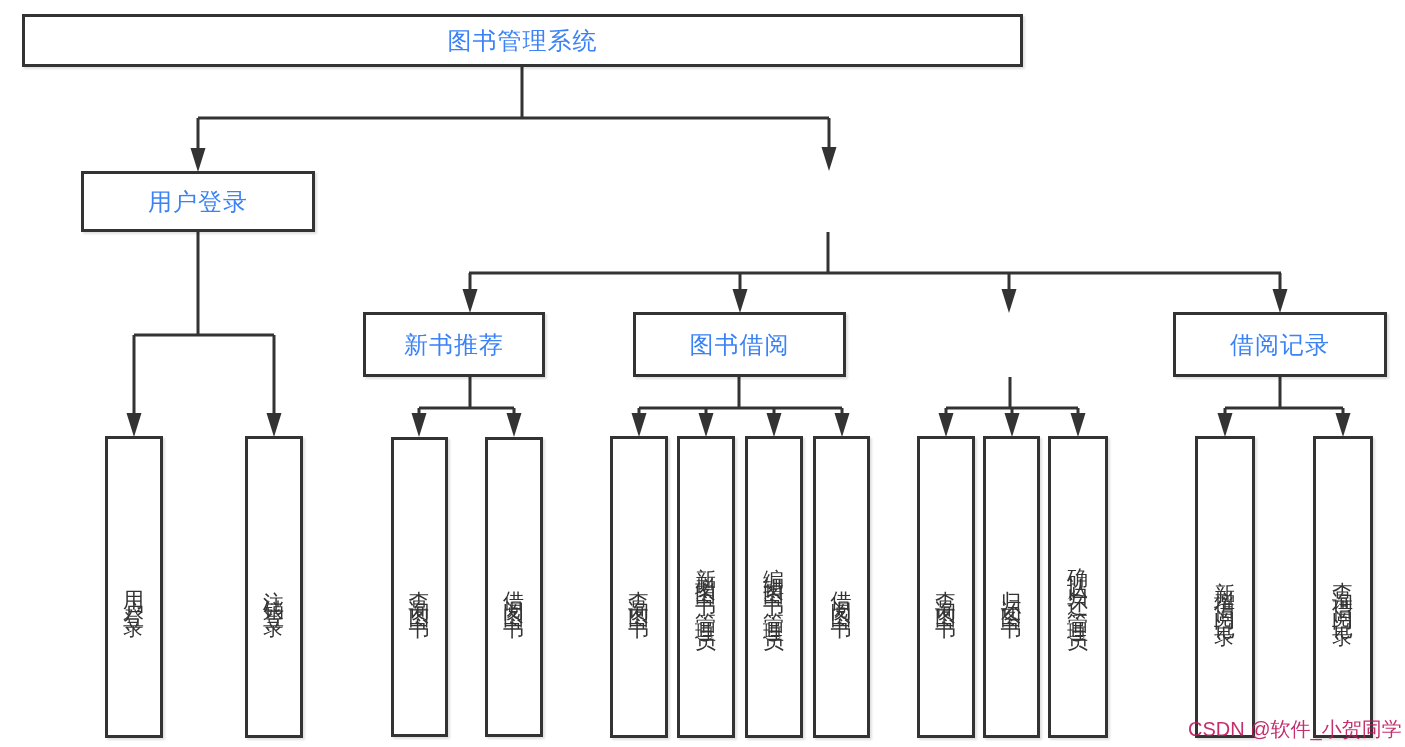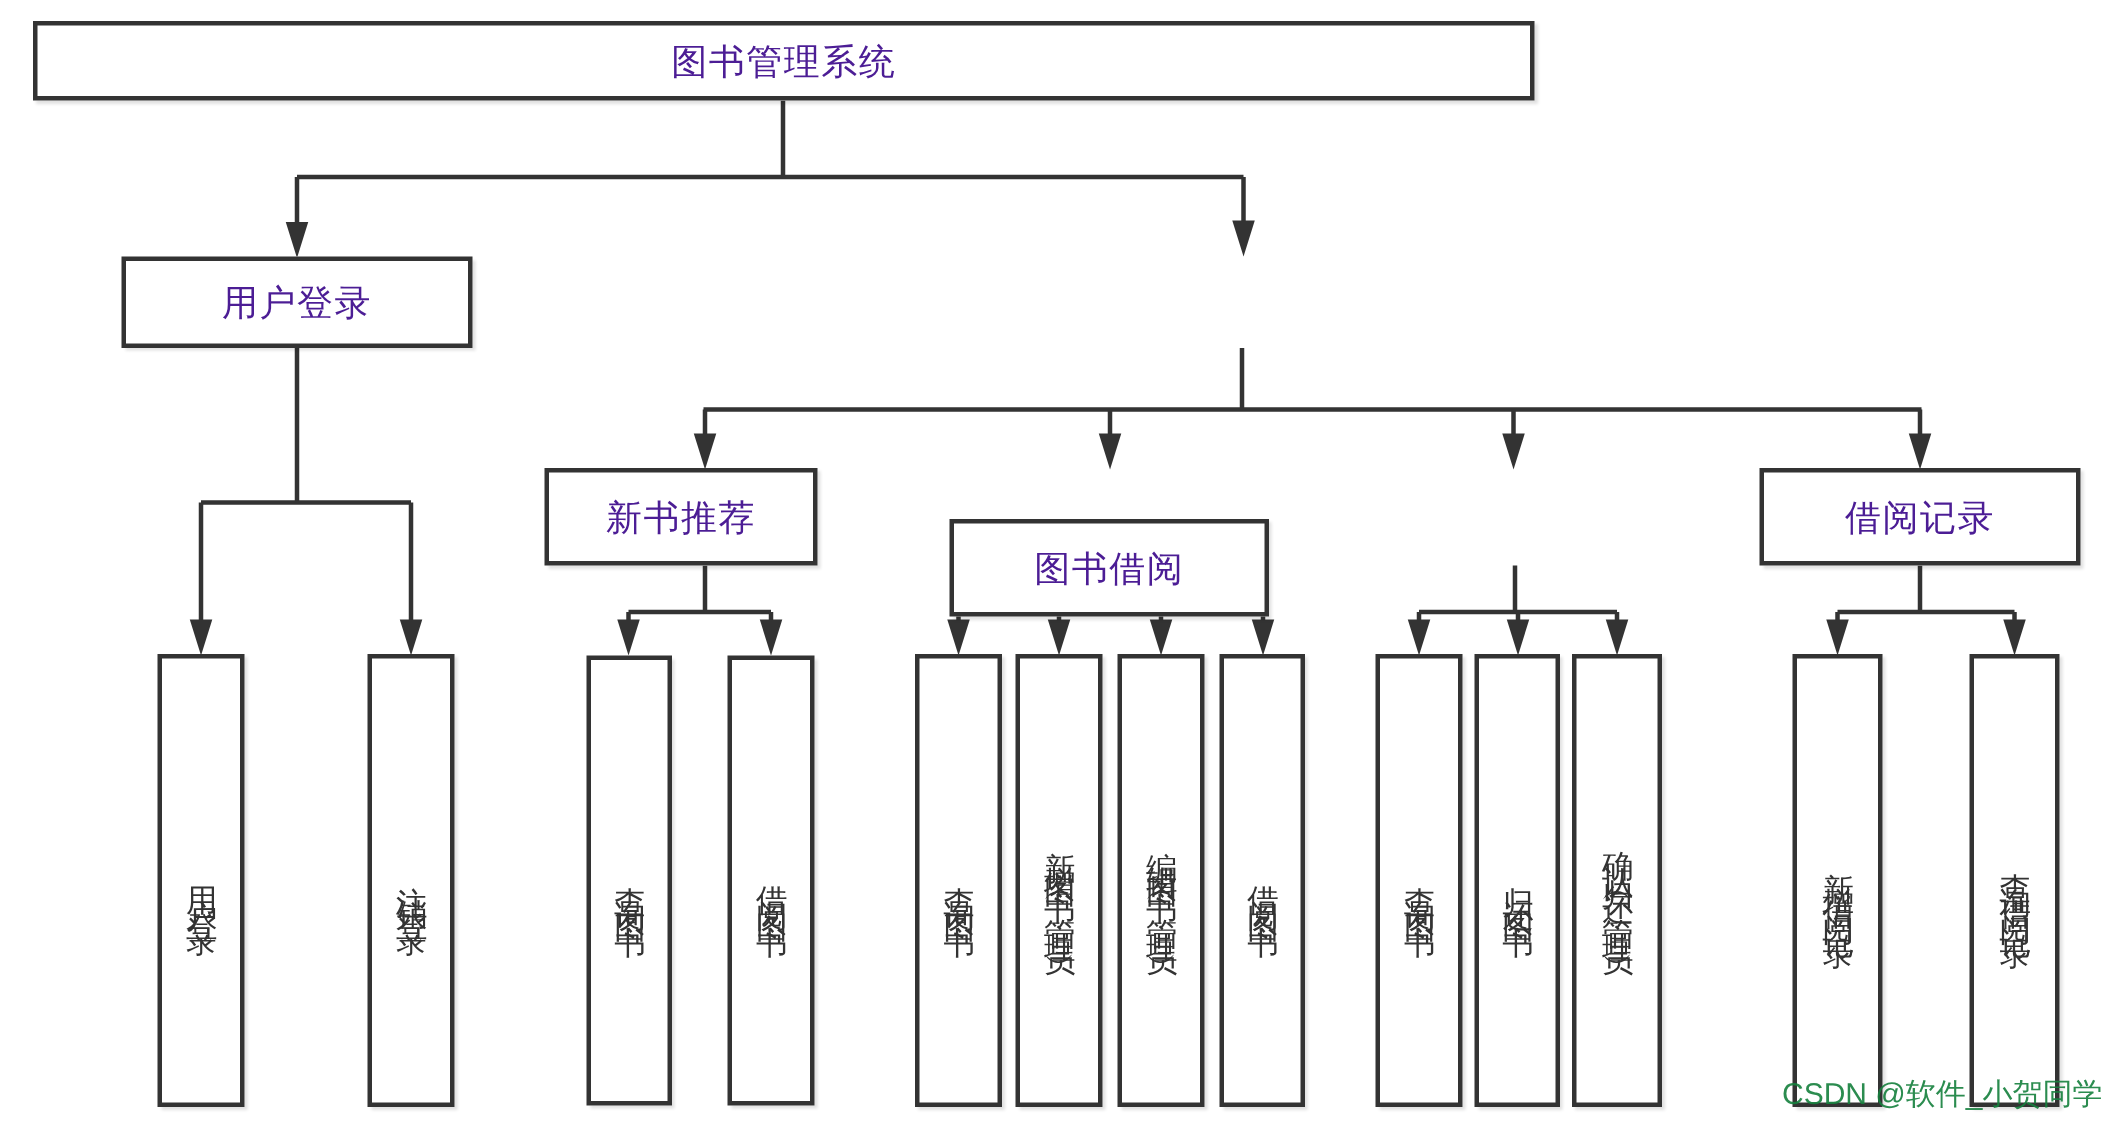--- a/index.html
+++ b/index.html
@@ -11,21 +11,21 @@
     overflow: hidden;
   }
   #canvas { position: absolute; left: 0; top: 0; width: 1405px; height: 747px; }
   #wires { position: absolute; left: 0; top: 0; z-index: 1; }
   .hbox {
     position: absolute;
     box-sizing: border-box;
     border: 3px solid #333333;
     background: #ffffff;
     display: flex; align-items: center; justify-content: center;
-    font-size: 24px; color: #4c1d95;
+    font-size: 24px; color: #3b82f6;
     letter-spacing: 1px;
     z-index: 2;
     box-shadow: 2px 2px 2px rgba(0,0,0,0.12);
   }
   .vbox {
     position: absolute;
     box-sizing: border-box;
     border: 3px solid #333333;
     background: #ffffff;
     display: flex; align-items: center; justify-content: center;
@@ -37,21 +37,21 @@
     text-orientation: mixed;
     font-size: 21px; color: #333333;
     letter-spacing: 9px;
     line-height: 1;
     margin-bottom: -9px;
   }
   .watermark {
     position: absolute;
     left: 1188px; top: 716px;
     font-size: 20px;
-    color: #15803d;
+    color: #be185d;
     opacity: 0.9;
     z-index: 5;
     white-space: nowrap;
   }
 </style>
 </head>
 <body>
 
 <div id="canvas">
 
@@ -106,21 +106,21 @@
     <span>图书管理系统</span>
   </div>
 
   <div class="hbox" style="left:81px; top:171px; width:234px; height:61px;">
     <span>用户登录</span>
   </div>
 
   <div class="hbox" style="left:363px; top:312px; width:182px; height:65px;">
     <span>新书推荐</span>
   </div>
-  <div class="hbox" style="left:633px; top:312px; width:213px; height:65px;margin-top:34px;">
+  <div class="hbox" style="left:633px; top:312px; width:213px; height:65px;">
     <span>图书借阅</span>
   </div>
   <div class="hbox" style="left:1173px; top:312px; width:214px; height:65px;">
     <span>借阅记录</span>
   </div>
 
   <div class="vbox" style="left:105px; top:436px; width:58px; height:302px;">
     <span class="vtext">用户登录</span>
   </div>
   <div class="vbox" style="left:245px; top:436px; width:58px; height:302px;">

